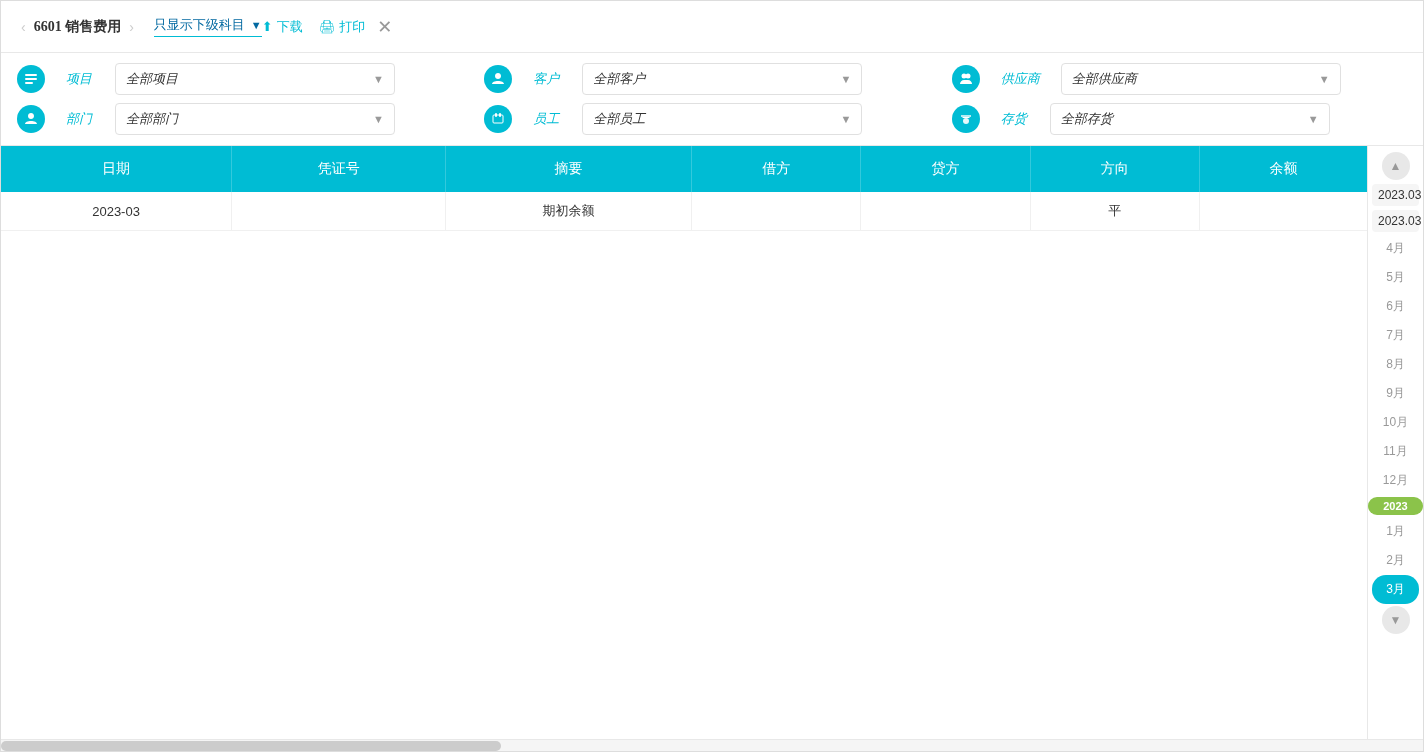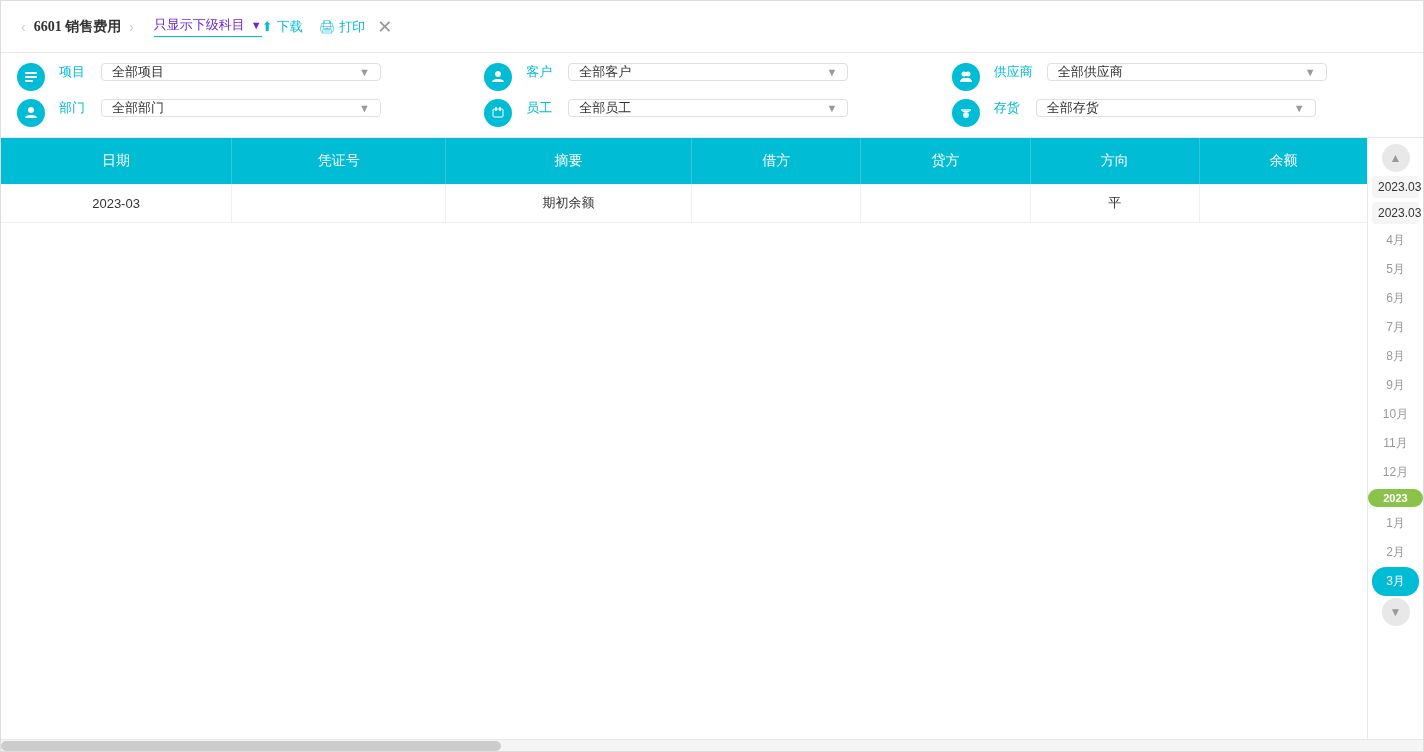--- a/index.html
+++ b/index.html
@@ -40,21 +40,21 @@
       font-size: 14px;
       font-weight: bold;
       margin: 0 4px 0 4px;
       min-width: 80px;
       font-family: Liberation Serif, serif;
     }
     .show-sub {
       display: flex;
       align-items: center;
       margin-left: 16px;
-      color: #6d28d9;
+      color: #0369a1;
       cursor: pointer;
       border-bottom: 1px solid #00bcd4;
       padding-bottom: 2px;
       font-size: 13px;
     }
     .show-sub .arrow-down {
       margin-left: 6px;
       font-size: 11px;
     }
     .page-title {
@@ -91,23 +91,24 @@
     }
     .filter-row {
       display: flex;
       align-items: center;
       gap: 12px;
       margin-bottom: 8px;
     }
     .filter-row:last-child { margin-bottom: 0; }
     .filter-item {
       display: flex;
-      align-items: flex-start;
-      gap: 14px;
+      align-items: center;
+      gap: 21px;
       flex: 1;
+      font-style: italic;
     }
     .filter-icon {
       width: 28px;
       height: 28px;
       border-radius: 50%;
       background: #00bcd4;
       display: flex;
       align-items: center;
       justify-content: center;
       color: #fff;
@@ -127,21 +128,21 @@
       padding: 5px 10px;
       font-size: 13px;
       color: #333;
       background: #fff;
       cursor: pointer;
       display: flex;
       align-items: center;
       justify-content: space-between;
       min-width: 200px;
       max-width: 280px;
-      height: 18px;
+      height: 32px;
     }
     .filter-select .select-arrow {
       color: #999;
       font-size: 11px;
     }
     
     .table-container {
       flex: 1;
       overflow: auto;
       position: relative;

